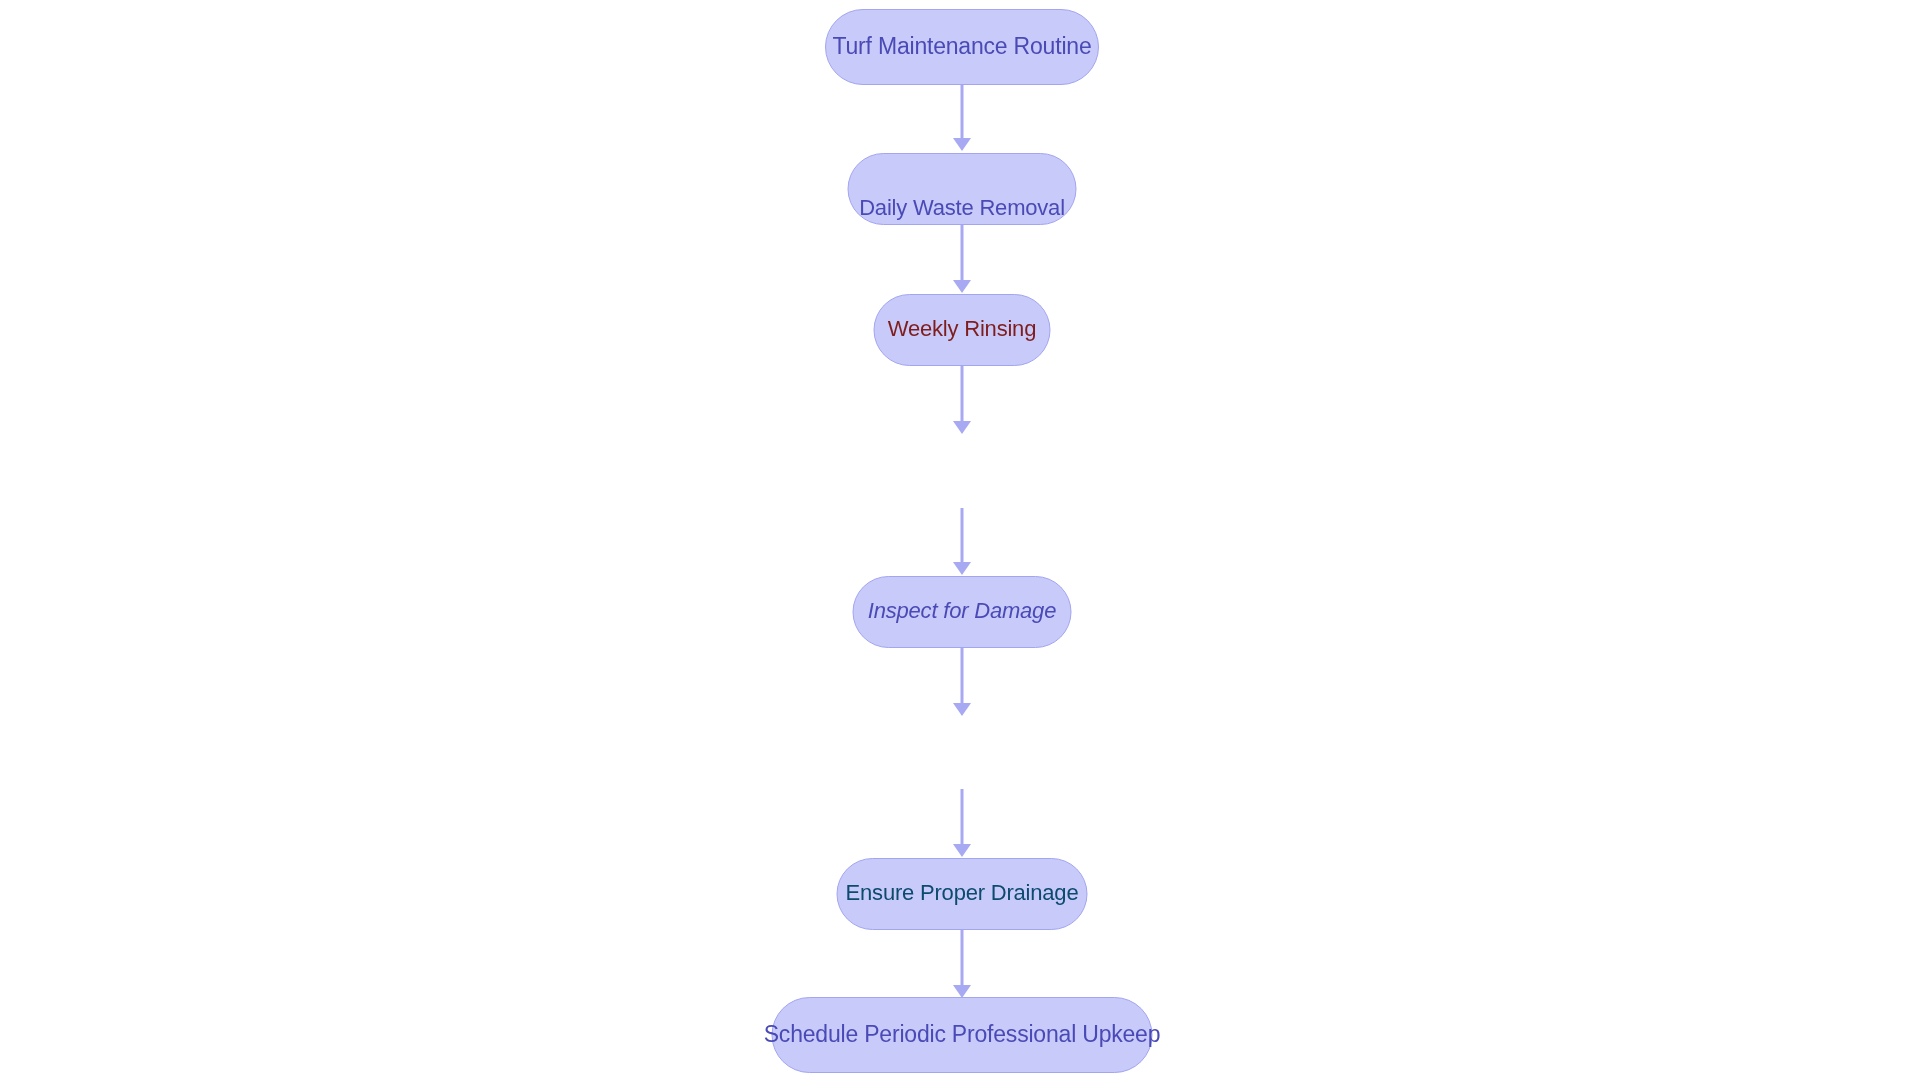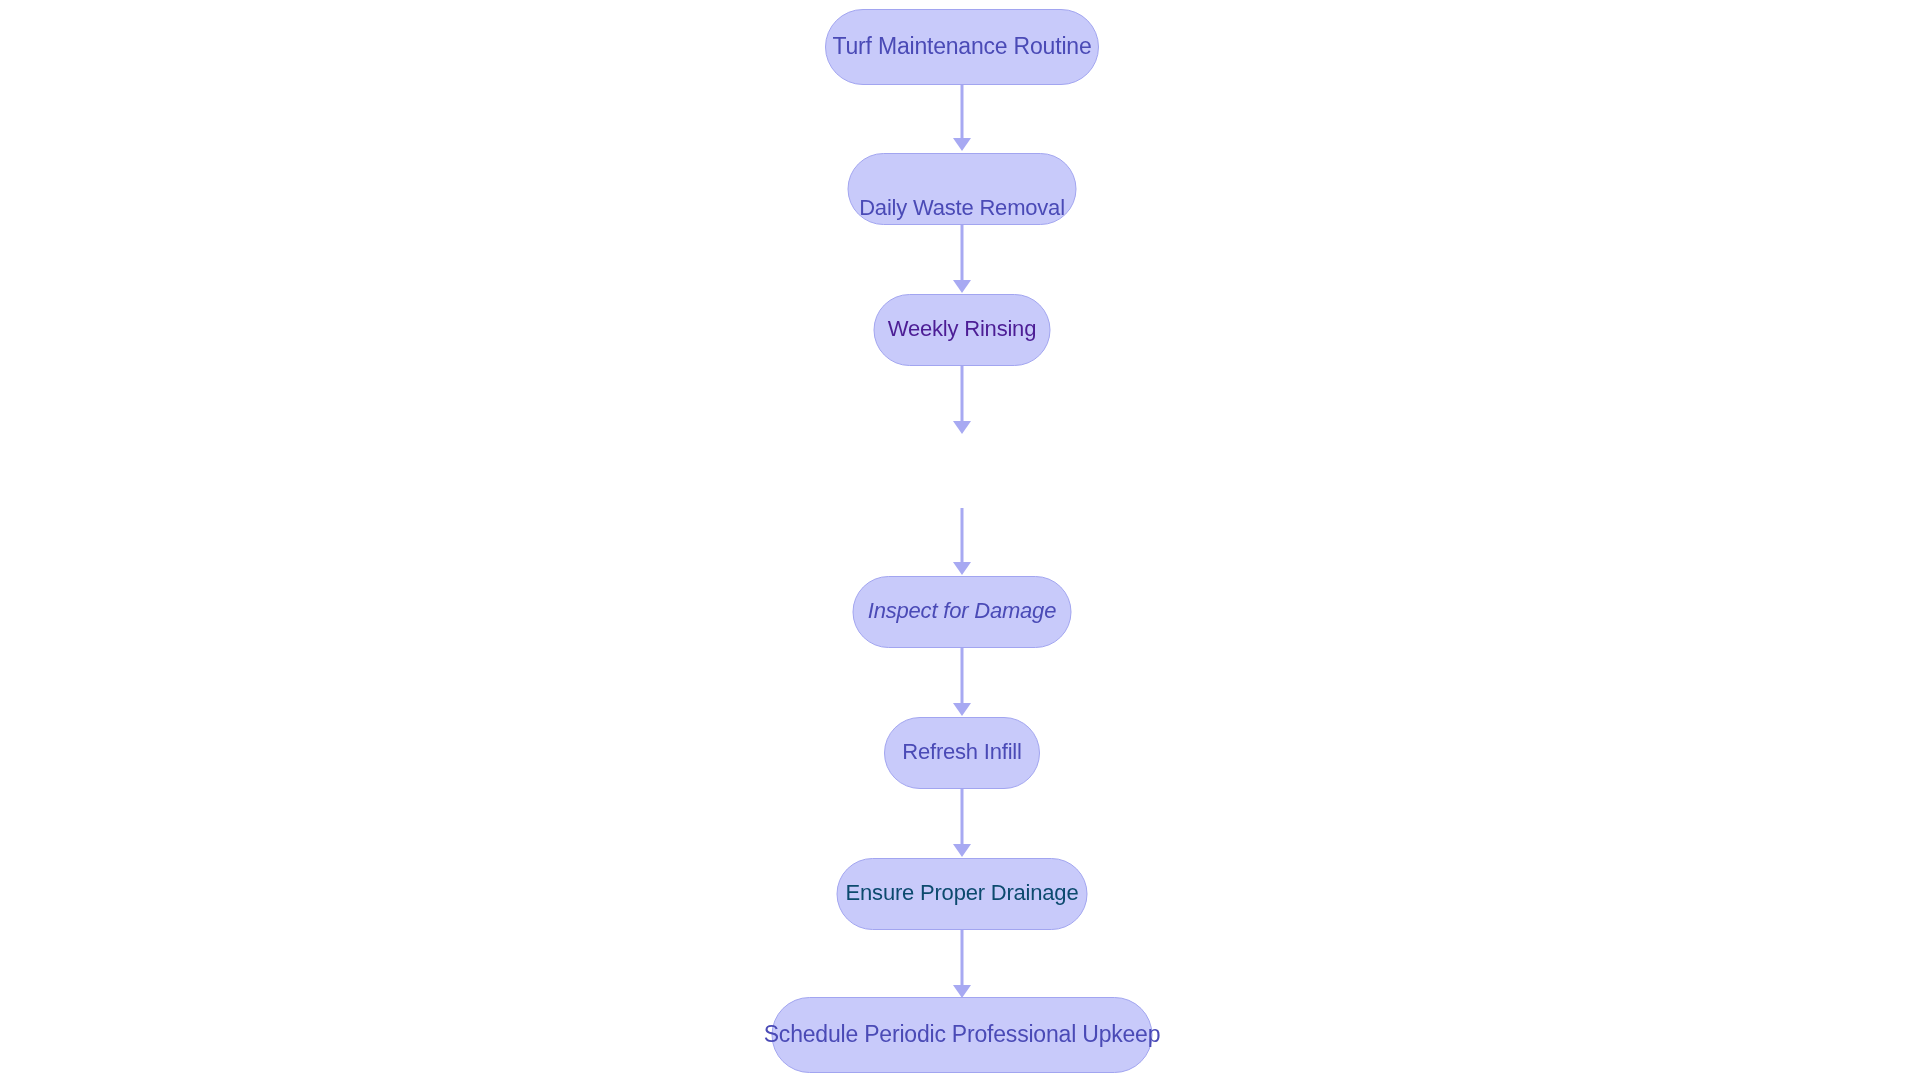--- a/index.html
+++ b/index.html
@@ -101,28 +101,25 @@
     <div class="edge" style="left: 962px; top: 930px; height: 68px;">
       <div class="edge-line" style="height: 57px; background: rgb(167, 169, 242);"></div>
       <div class="edge-head" style="border-top-color: rgb(167, 169, 242);"></div>
     </div>
     <div class="node" style="left: 962px; top: 47px; width: 274px; height: 76px; background: rgb(200, 202, 250); border-color: rgb(162, 165, 240); color: rgb(74, 74, 182); border-radius: 38px;">
       <span class="node-label" style="font-size: 23px;">Turf Maintenance Routine</span>
     </div>
     <div class="node" style="left: 962px; top: 189px; width: 229px; height: 72px; background: rgb(200, 202, 250); border-color: rgb(162, 165, 240); color: rgb(74, 74, 182); border-radius: 36px;">
       <span class="node-label" style="font-size: 22px; margin-top: 39px;">Daily Waste Removal</span>
     </div>
-    <div class="node" style="left: 962px; top: 330px; width: 177px; height: 72px; background: rgb(200, 202, 250); border-color: rgb(162, 165, 240); color: #4c1d95; border-radius: 36px;">
+    <div class="node" style="left: 962px; top: 330px; width: 177px; height: 72px; background: rgb(200, 202, 250); border-color: rgb(162, 165, 240); color: #7f1d1d; border-radius: 36px;">
       <span class="node-label" style="font-size: 22px;">Weekly Rinsing</span>
     </div>
     <div class="node" style="left: 962px; top: 612px; width: 219px; height: 72px; background: rgb(200, 202, 250); border-color: rgb(162, 165, 240); color: rgb(74, 74, 182); border-radius: 36px;">
       <span class="node-label" style="font-size: 22px; font-style: italic;">Inspect for Damage</span>
-    </div>
-    <div class="node" style="left: 962px; top: 753px; width: 156px; height: 72px; background: rgb(200, 202, 250); border-color: rgb(162, 165, 240); color: rgb(74, 74, 182); border-radius: 36px;">
-      <span class="node-label" style="font-size: 22px;">Refresh Infill</span>
     </div>
     <div class="node" style="left: 962px; top: 894px; width: 251px; height: 72px; background: rgb(200, 202, 250); border-color: rgb(162, 165, 240); color: #0c4a6e; border-radius: 36px;">
       <span class="node-label" style="font-size: 22px;">Ensure Proper Drainage</span>
     </div>
     <div class="node" style="left: 962px; top: 1035px; width: 381px; height: 76px; background: rgb(200, 202, 250); border-color: rgb(162, 165, 240); color: rgb(74, 74, 182); border-radius: 38px;">
       <span class="node-label" style="font-size: 23px;">Schedule Periodic Professional Upkeep</span>
     </div>
   </div>
 
 </body></html>

